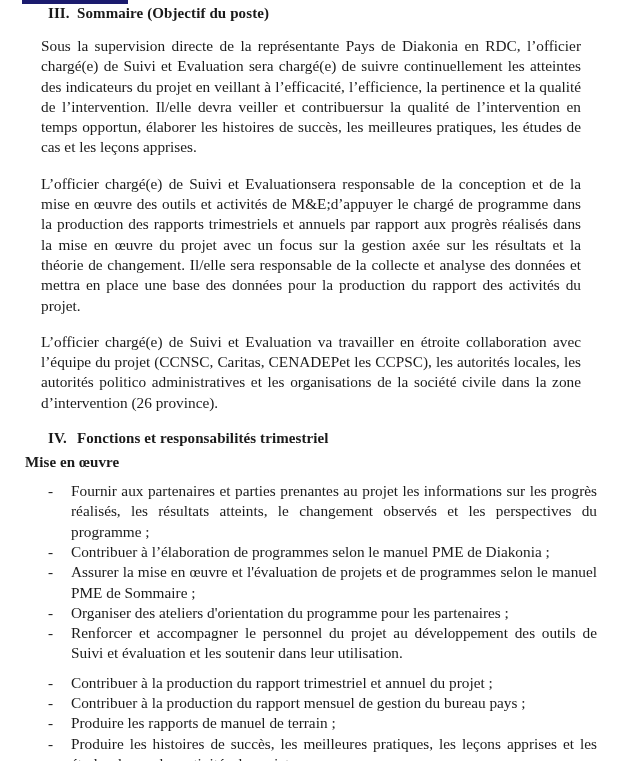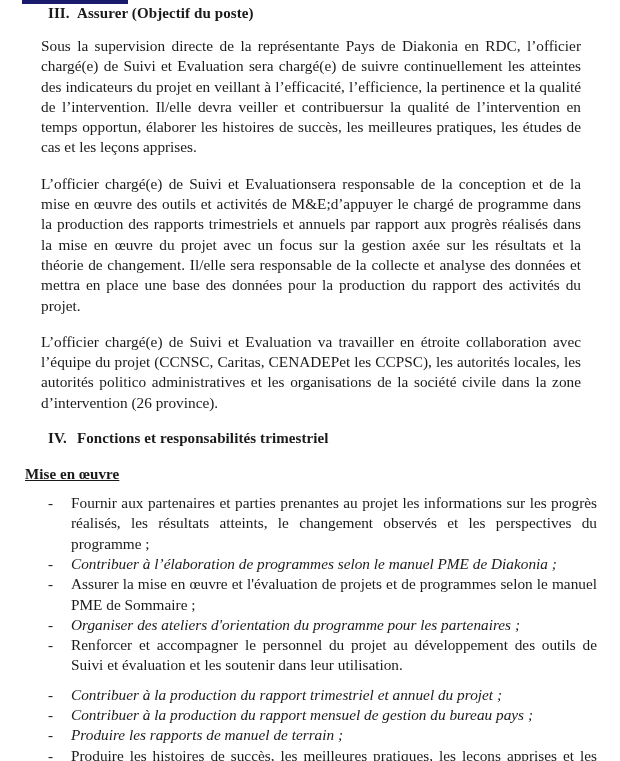--- a/index.html
+++ b/index.html
@@ -78,21 +78,21 @@
   #para-2 { margin-top: 14px; }
   #para-3 { margin-top: 15px; }
 
   h3.subhead {
     margin: 0;
     font-size: 15px;
     line-height: 19px;
     font-weight: bold;
     letter-spacing: 0.1px;
   }
-  #subhead-mise { margin-top: 17px; text-decoration: underline; }
+  #subhead-mise { margin-top: 5px; }
   #subhead-rapportage { margin-top: 19px; }
 
   ul.dash-list {
     list-style: none;
     margin: 0;
     padding: 0;
   }
   #list-mise { margin-top: 9px; }
   #list-rapportage { margin-top: 9px; }
 
@@ -108,34 +108,34 @@
     width: 23px;
     margin-left: 23px;
     box-sizing: border-box;
   }
   ul.dash-list > li .li-text {
     flex: 1 1 auto;
     text-align: justify;
     text-justify: inter-word;
   }
   
-  ul.dash-list > li.oneline .li-text { text-align: left; font-style: italic; }
+  ul.dash-list > li.oneline .li-text { text-align: left; }
 </style>
 </head>
 <body>
 
 <div class="page">
 
   <div class="top-rule"></div>
 
   <div class="content">
 
     <div class="section-heading" id="heading-3">
       <span class="numeral">III.</span>
-      <span class="heading-text">Assurer (Objectif du poste)</span>
+      <span class="heading-text">Sommaire (Objectif du poste)</span>
     </div>
 
     <p class="para" id="para-1">Sous la supervision directe de la représentante Pays de Diakonia en RDC, l’officier chargé(e) de Suivi et Evaluation sera chargé(e) de suivre continuellement les atteintes des indicateurs du projet en veillant à l’efficacité, l’efficience, la pertinence et la qualité de l’intervention. Il/elle devra veiller et contribuersur la qualité de l’intervention en temps opportun, élaborer les histoires de succès, les meilleures pratiques, les études de cas et les leçons apprises.</p>
     <p class="para" id="para-2">L’officier chargé(e) de Suivi et Evaluationsera responsable de la conception et de la mise en œuvre des outils et activités de M&amp;E;d’appuyer le chargé de programme dans la production des rapports trimestriels et annuels par rapport aux progrès réalisés dans la mise en œuvre du projet avec un focus sur la gestion axée sur les résultats et la théorie de changement. Il/elle sera responsable de la collecte et analyse des données et mettra en place une base des données pour la production du rapport des activités du projet.</p>
     <p class="para" id="para-3">L’officier chargé(e) de Suivi et Evaluation va travailler en étroite collaboration avec l’équipe du projet (CCNSC, Caritas, CENADEPet les CCPSC), les autorités locales, les autorités politico administratives et les organisations de la société civile dans la zone d’intervention (26 province).</p>
 
     <div class="section-heading" id="heading-4">
       <span class="numeral">IV.</span>
       <span class="heading-text">Fonctions et responsabilités trimestriel</span>
     </div>

